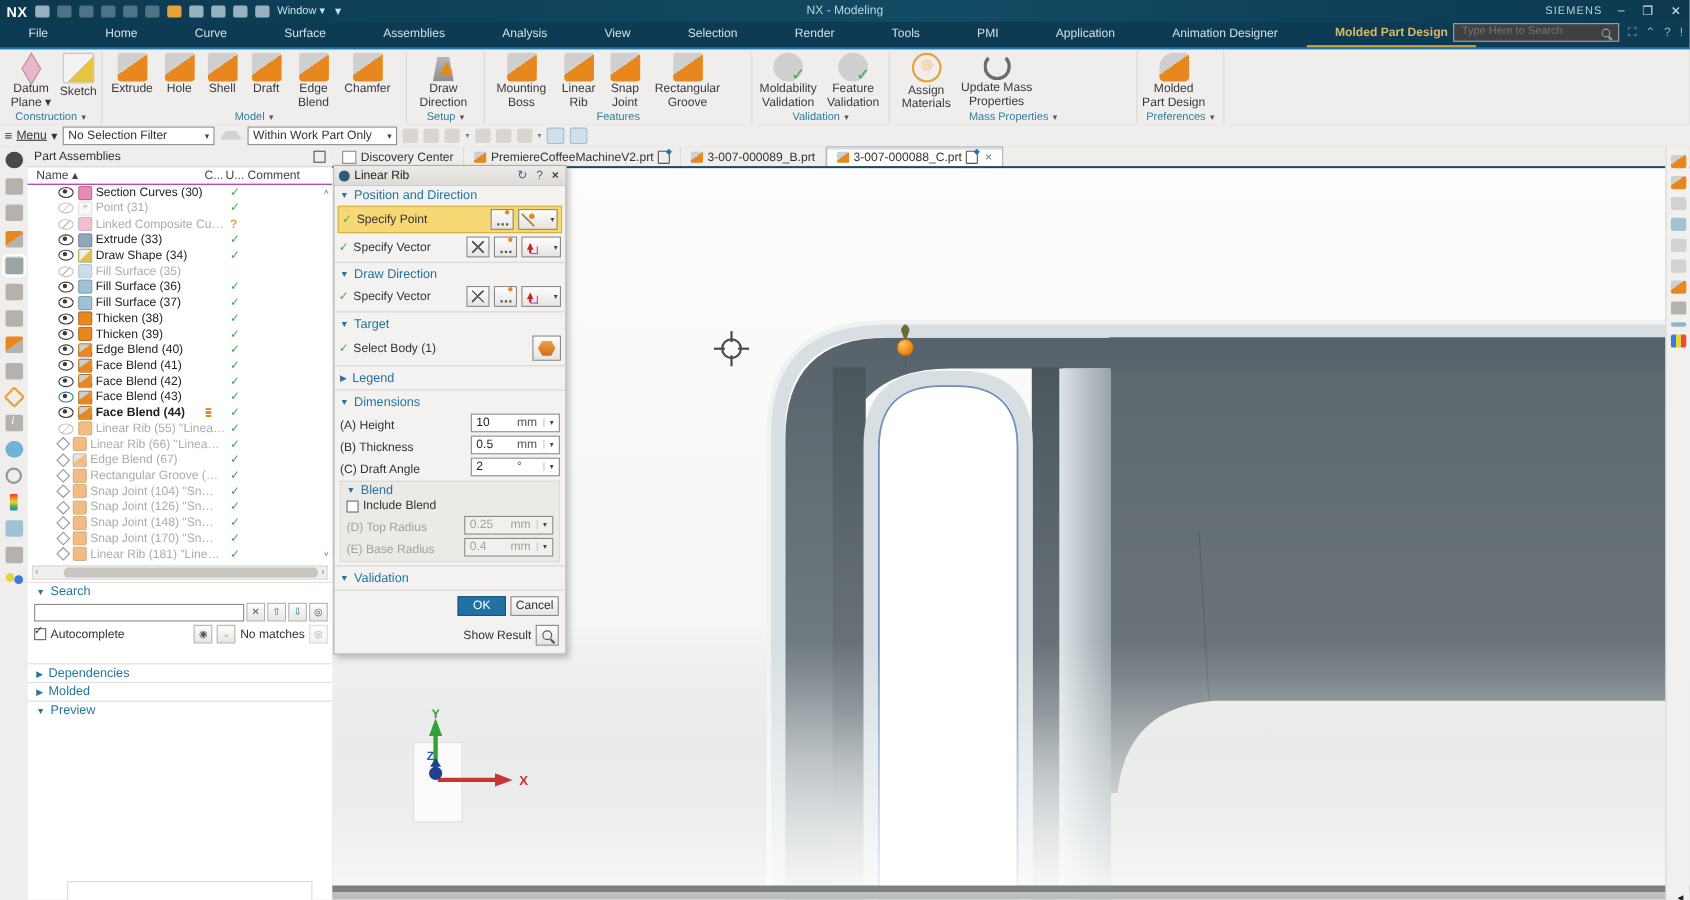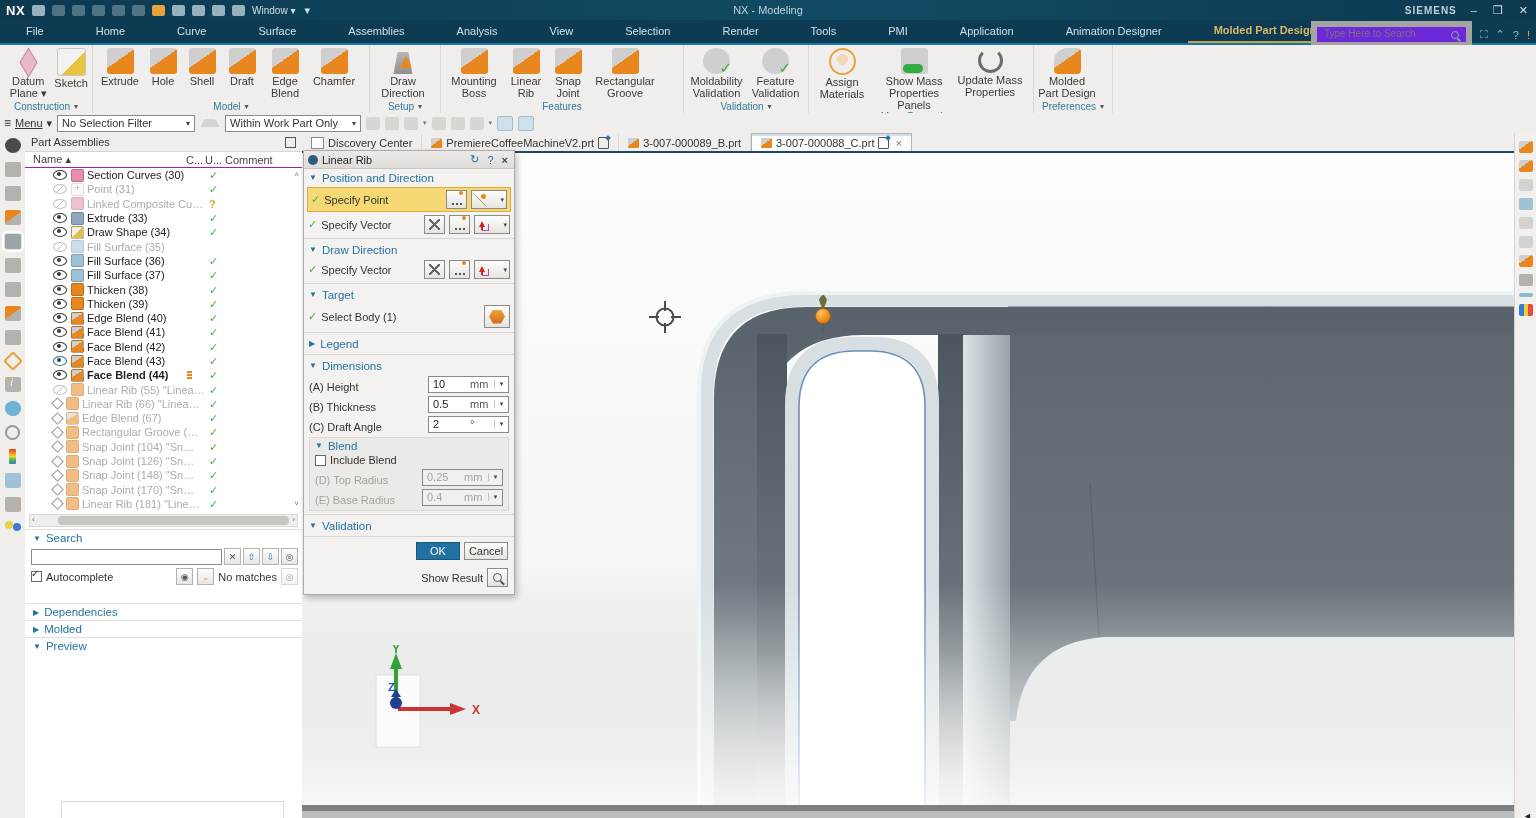--- a/index.html
+++ b/index.html
@@ -7,28 +7,28 @@
   .abs{position:absolute}
   
   .titlebar{position:absolute;left:0;top:0;width:1536px;height:20px;background:linear-gradient(90deg,#0c3950,#114b63 55%,#0c3950);color:#cfe0e8;display:flex;align-items:center}
   .tb-left{display:flex;align-items:center;gap:7px;padding-left:6px}
   .nx-logo{font-weight:bold;font-size:13px;color:#fff;letter-spacing:.5px}
   .tb-ic{width:13px;height:11px;display:inline-block;opacity:.45;background:#9fb8c4;border-radius:2px}
   .tb-ic.en{opacity:.95}
   .tb-ic.orange{background:#e8a23c;opacity:1}
   .tb-title{position:absolute;left:0;right:0;text-align:center;color:#bfd4de;font-size:11px;pointer-events:none}
   .tb-right{position:absolute;right:6px;top:0;height:20px;display:flex;align-items:center;gap:12px;color:#cfe0e8}
-  .brand{font-weight:bold;letter-spacing:1px;font-size:10px;color:#bcd3de}
+  .brand{font-weight:normal;letter-spacing:1px;font-size:10px;color:#bcd3de}
   .winbtn{font-size:11px;color:#cfe0e8;cursor:default;padding:0 2px}
   
   .menubar{position:absolute;left:0;top:20px;width:1536px;height:23px;background:#0d3b53;border-bottom:2px solid #1877aa;display:flex;align-items:center}
   .menu-item{padding:0 26px;color:#cfe0e8;height:21px;line-height:21px;cursor:default}
   .menu-item.active{color:#d9b865;border-bottom:2px solid #c9a13f;font-weight:bold}
   .mb-right{position:absolute;right:6px;top:1px;display:flex;align-items:center;gap:8px}
-  .searchbox{width:128px;height:15px;background:#6d28d9;border:6px solid #a3a3a3;color:#85a3b2;font-size:10px;padding:0 16px 0 5px;position:relative}
+  .searchbox{width:128px;height:15px;background:#404040;border:1px solid #a3a3a3;color:#85a3b2;font-size:10px;padding:0 16px 0 5px;position:relative}
   .searchbox input{background:transparent;border:0;outline:0;color:#9ab4c2;width:100%;font-size:10px}
   .mag{display:inline-block;width:6px;height:6px;border:1.5px solid #8aa5b3;border-radius:50%;position:relative}
   .mag::after{content:"";position:absolute;width:4px;height:1.5px;background:#8aa5b3;transform:rotate(45deg);right:-3px;bottom:-2px}
   .mb-ic{color:#9ab4c2;font-size:11px}
   
   .ribbon{position:absolute;left:0;top:45px;width:1536px;height:68px;background:#f0eeec;border-bottom:1px solid #d8d5d1;display:flex}
   .rgroup{display:flex;flex-direction:column;border-right:1px solid #dcd9d5;padding:2px 4px 0 4px}
   .rbtns{display:flex;flex:1;align-items:flex-start;gap:2px}
   .rbtn{display:flex;flex-direction:column;align-items:center;width:58px;padding-top:1px;cursor:default}
   .rbtn .lbl{text-align:center;line-height:12px;margin-top:1px;color:#3a3a3a}
@@ -327,24 +327,20 @@
         <span>Validation</span>
         <span class="car">▾</span>
       </div>
   </div>
   <div class="rgroup" style="width:216px">
     <div class="rbtns">
       <div class="rbtn">
           <span class="ric atom"></span>
           <span class="lbl">Assign Materials</span>
         </div>
-      <div class="rbtn" style="width:82px">
-          <span class="ric pill"></span>
-          <span class="lbl">Show Mass Properties Panels</span>
-        </div>
       <div class="rbtn" style="width:66px">
           <span class="ric upd"></span>
           <span class="lbl">Update Mass Properties</span>
         </div>
     </div>
     <div class="rcap">
         <span>Mass Properties</span>
         <span class="car">▾</span>
       </div>
   </div>

